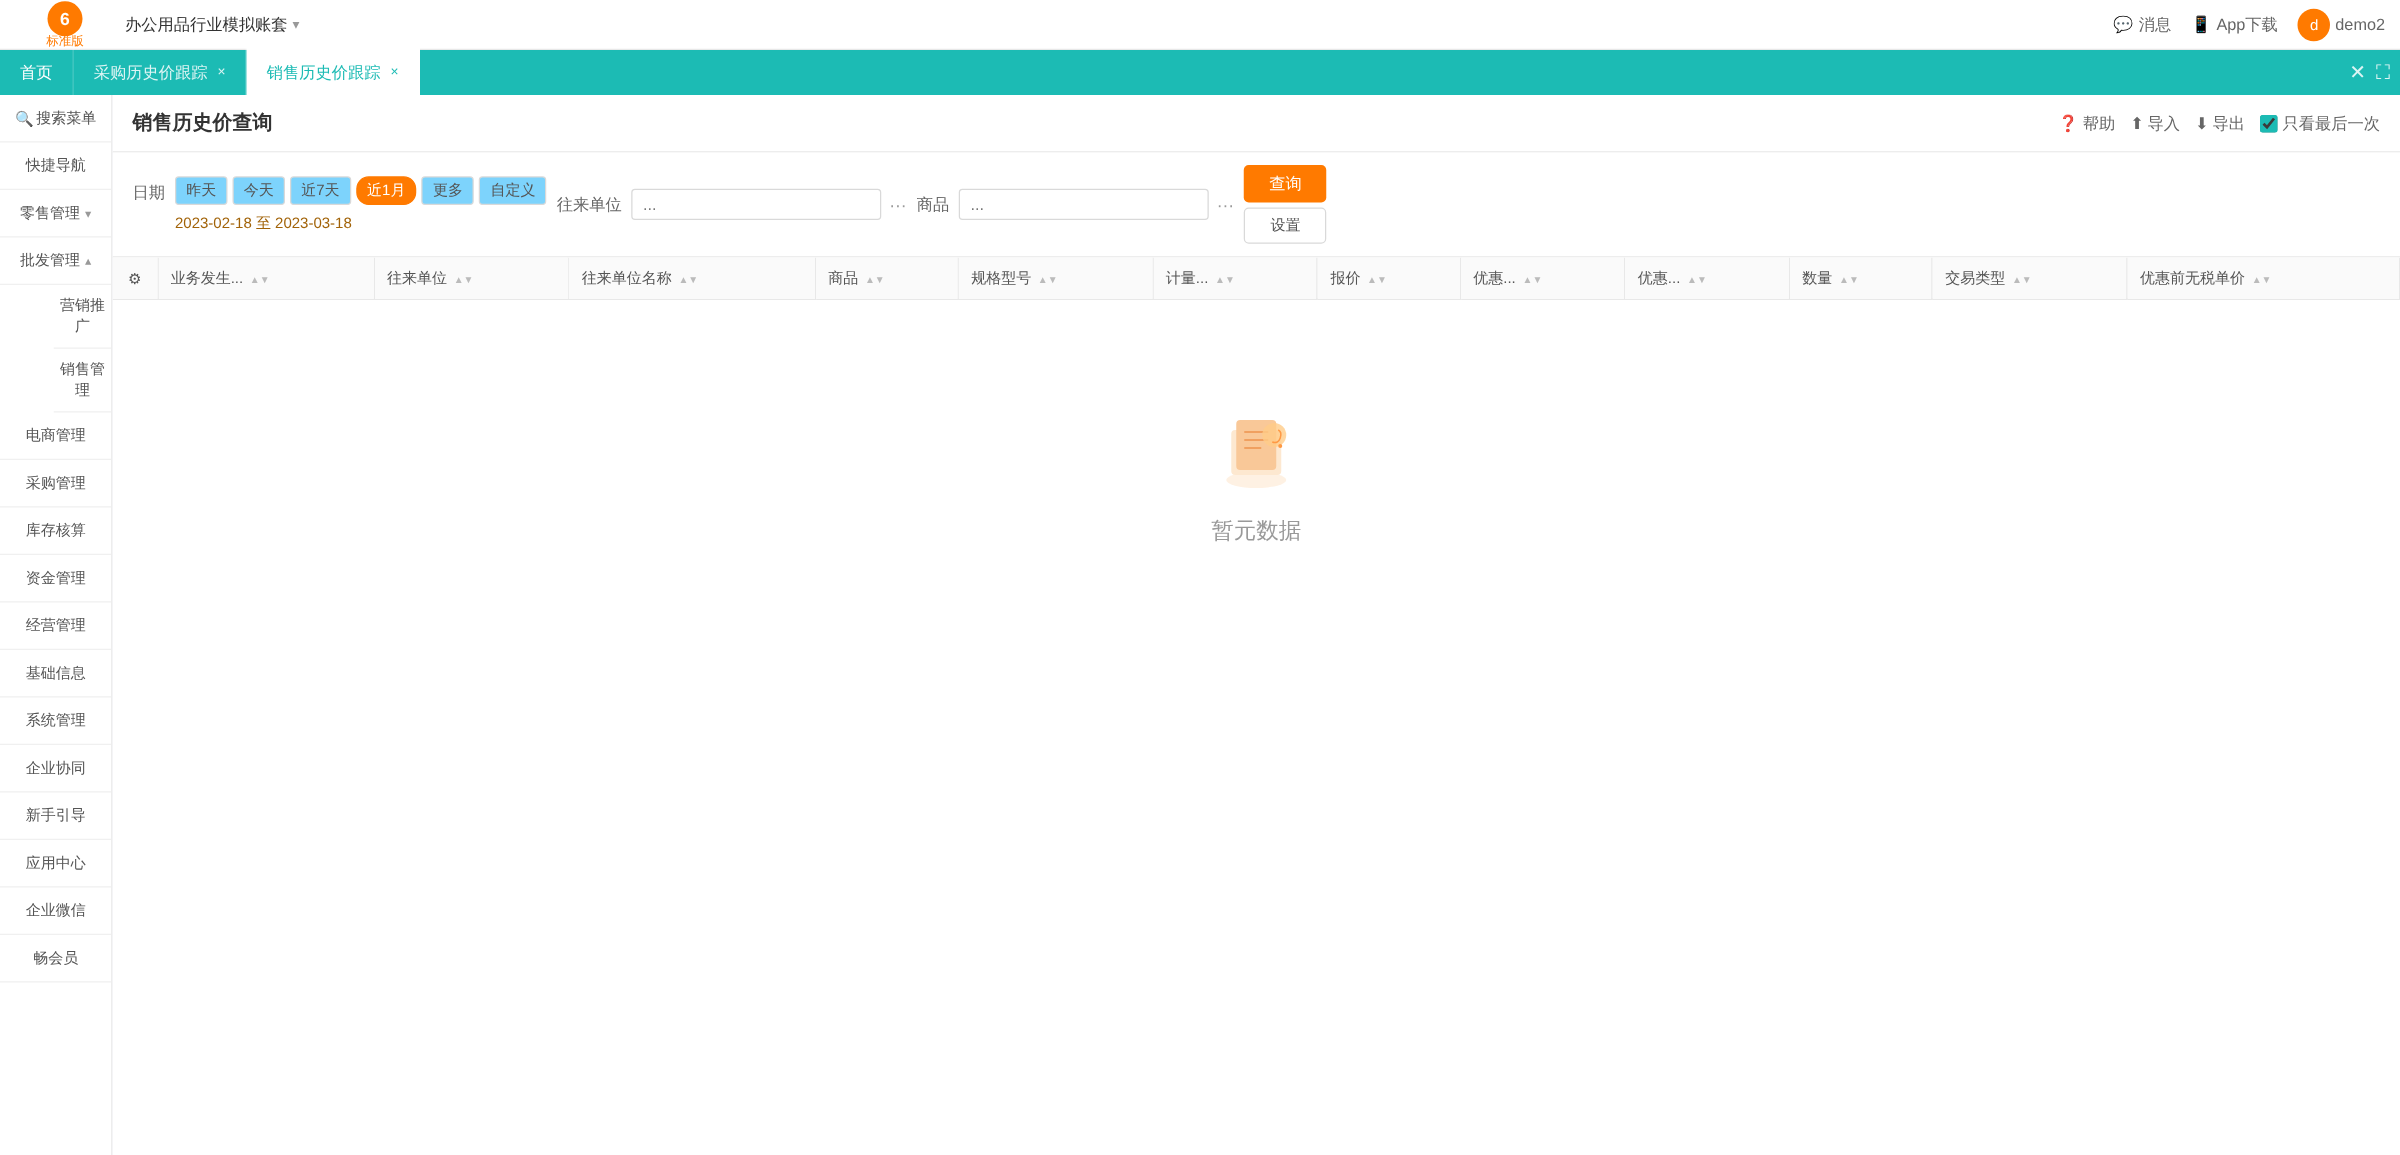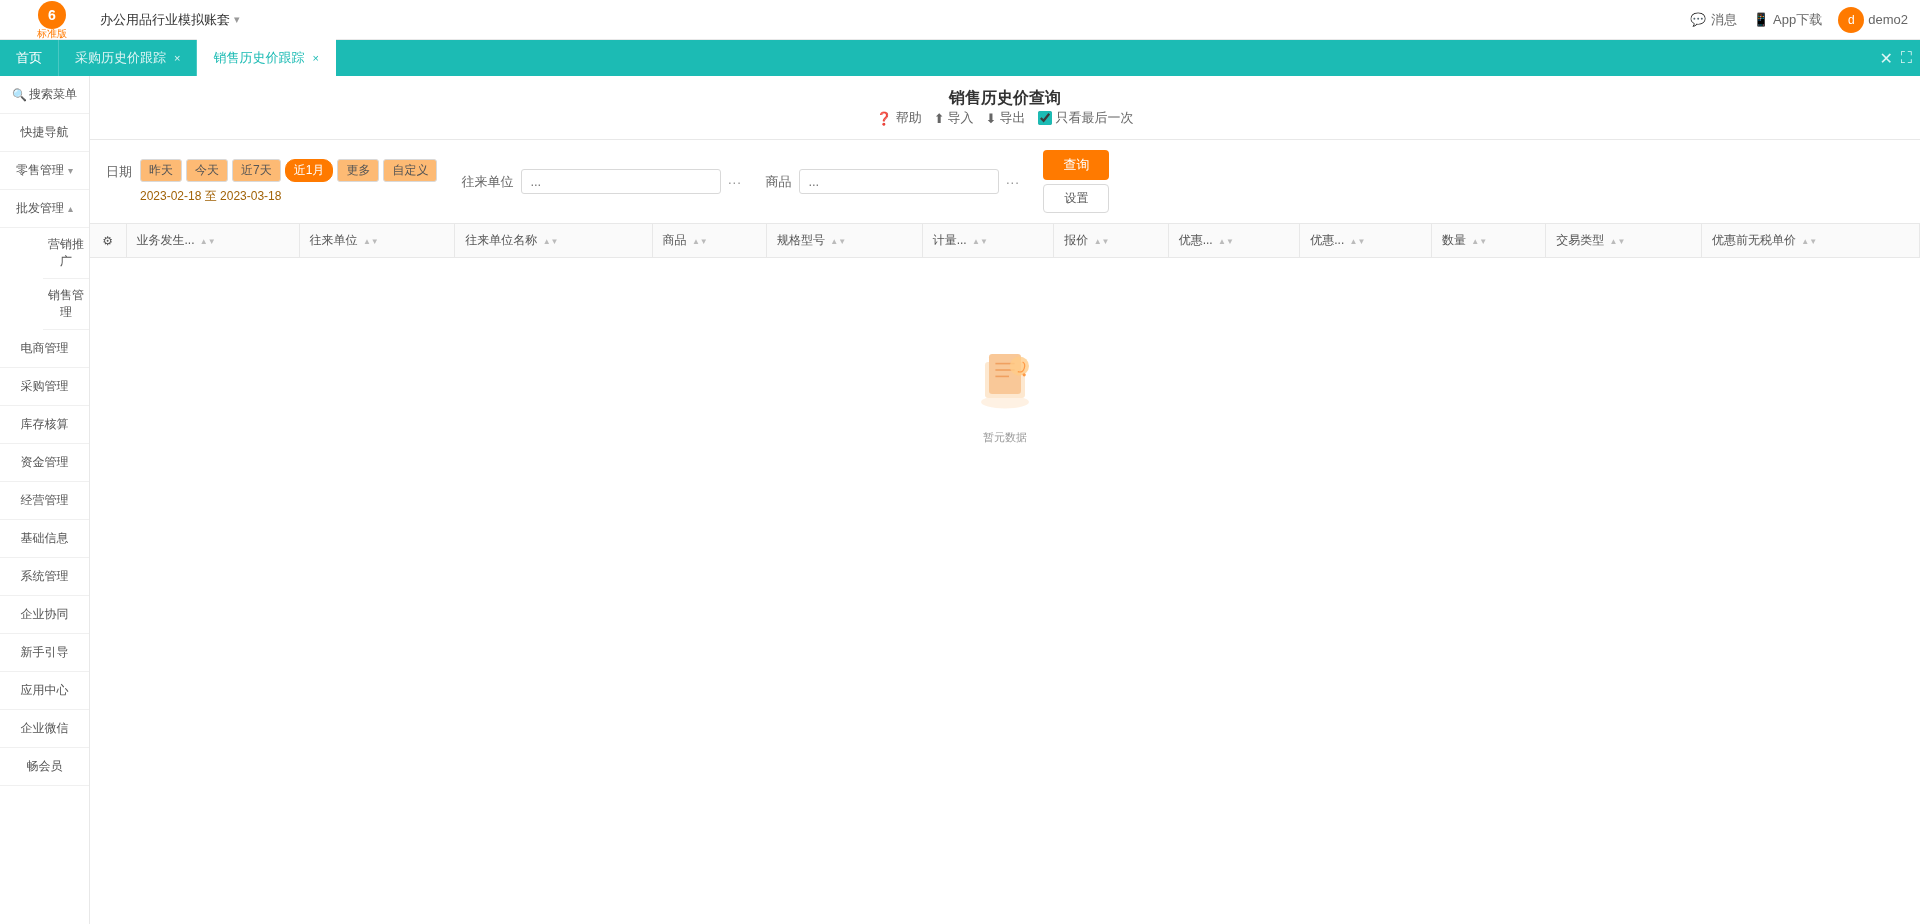--- a/index.html
+++ b/index.html
@@ -95,47 +95,46 @@
       background: #fff;
       padding: 12px 16px 0 16px;
       border-bottom: 1px solid #e8e8e8;
       flex-shrink: 0;
     }
     .page-title-row {
       display: flex;
       align-items: center;
       justify-content: space-between;
       margin-bottom: 12px;
-      flex-direction: column;
     }
     .page-title { font-size: 16px; font-weight: 600; color: #333; }
     .page-actions { display: flex; align-items: center; gap: 12px; font-size: 13px; color: #666; cursor: pointer; }
     .page-actions-item { display: flex; align-items: center; gap: 3px; }
     .only-last-checkbox { width: 14px; height: 14px; accent-color: #1cbbb4; }
 
     
     .filter-area {
       background: #fff;
       padding: 10px 16px;
       display: flex;
       align-items: center;
-      gap: 24px;
+      gap: 8px;
       flex-wrap: wrap;
       border-bottom: 1px solid #e8e8e8;
       flex-shrink: 0;
     }
     .filter-group { display: flex; align-items: flex-start; gap: 8px; }
     .filter-label { color: #666; font-size: 13px; white-space: nowrap; padding-top: 4px; }
     .filter-date-options { display: flex; flex-direction: column; gap: 4px; }
     .filter-date-btns { display: flex; align-items: center; gap: 4px; }
     .date-btn {
       padding: 2px 8px;
       border: 1px solid #d9d9d9;
       border-radius: 3px;
-      background: #fdba74;
+      background: #7dd3fc;
       font-size: 12px;
       color: #555;
       cursor: pointer;
     }
     .date-btn.active {
       background: #ff7a00;
       border-color: #ff7a00;
       color: #fff;
       border-radius: 10px;
     }
@@ -203,21 +202,21 @@
     .data-table .settings-col { width: 36px; text-align: center; }
 
     
     .empty-state {
       display: flex;
       flex-direction: column;
       align-items: center;
       justify-content: center;
       padding: 80px 0;
       color: #999;
-      font-size: 11px;
+      font-size: 18px;
     }
     .empty-icon {
       width: 80px;
       height: 80px;
       margin-bottom: 12px;
     }
   </style>
 </head>
 <body>
 

